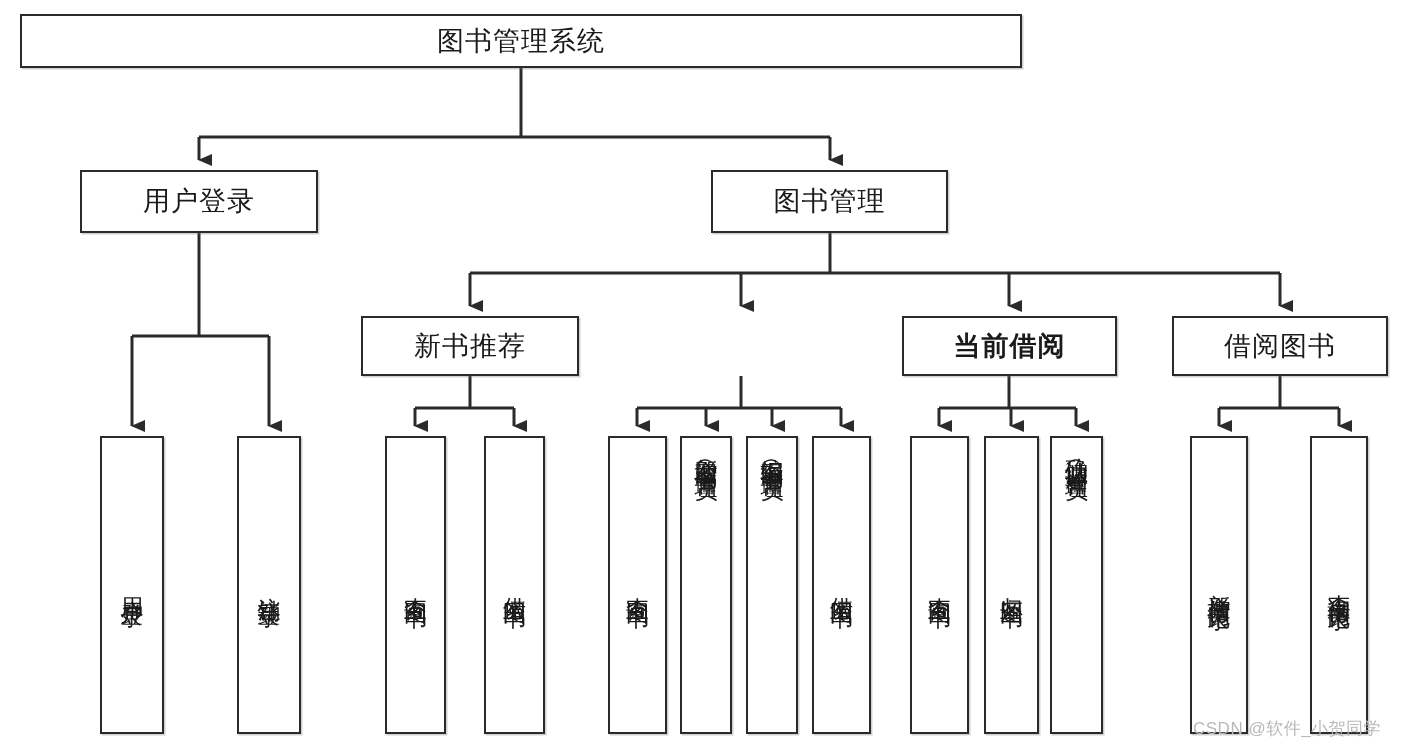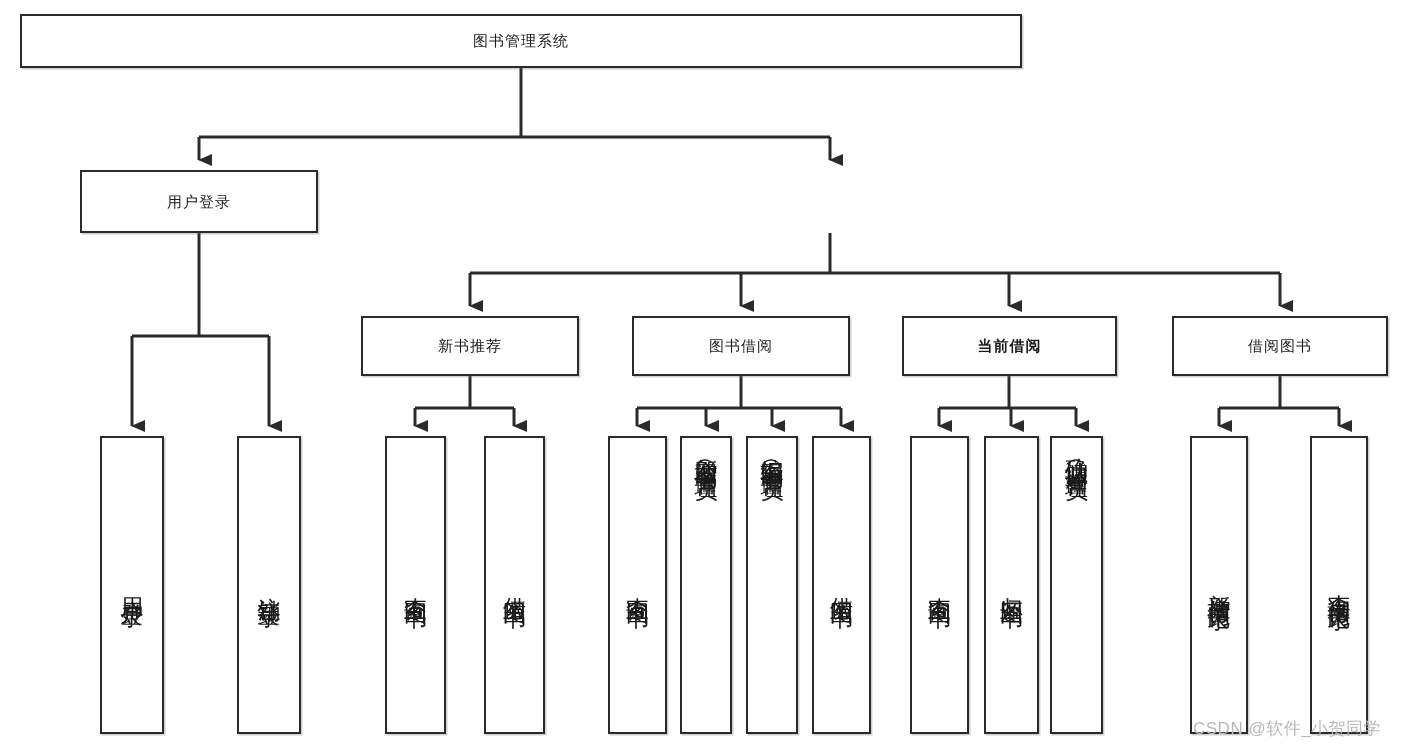--- a/index.html
+++ b/index.html
@@ -31,21 +31,21 @@
     box-sizing: border-box;
     border: 2.5px solid #2b2b2b;
     background: #ffffff;
     display: flex;
     align-items: center;
     justify-content: center;
     color: #1a1a1a;
     box-shadow: 1.5px 1.5px 0 rgba(120,120,120,0.35);
   }
   .node.horiz {
-    font-size: 15px;
+    font-size: 27px;
     letter-spacing: 1px;
     line-height: 1.2;
   }
   .node.vert {
     writing-mode: vertical-rl;
     text-orientation: upright;
     font-size: 23px;
     letter-spacing: 3px;
     align-items: center;
     justify-content: center;
@@ -116,23 +116,23 @@
       <path d="M 1280 376 L 1280 408"></path>
       <path d="M 1219 408 L 1339 408"></path>
       <path d="M 1219 408 L 1219 426" marker-end="url(#arrow)"></path>
       <path d="M 1339 408 L 1339 426" marker-end="url(#arrow)"></path>
     </g>
   </svg>
 
   <div class="node horiz" style="left: 20px; top: 14px; width: 1002px; height: 54px; border-color: rgb(43, 43, 43); background: rgb(255, 255, 255); color: rgb(26, 26, 26);">图书管理系统</div>
 
   <div class="node horiz" style="left: 80px; top: 170px; width: 238px; height: 63px; border-color: rgb(43, 43, 43); background: rgb(255, 255, 255); color: rgb(26, 26, 26);">用户登录</div>
+  <div class="node horiz" style="left: 711px; top: 170px; width: 237px; height: 63px; border-color: rgb(43, 43, 43); background: rgb(255, 255, 255); color: rgb(26, 26, 26);">图书管理</div>
 
   <div class="node horiz" style="left: 361px; top: 316px; width: 218px; height: 60px; border-color: rgb(43, 43, 43); background: rgb(255, 255, 255); color: rgb(26, 26, 26);">新书推荐</div>
-  <div class="node horiz" style="left: 632px; top: 316px; width: 218px; height: 60px; border-color: rgb(43, 43, 43); background: rgb(255, 255, 255); color: rgb(26, 26, 26);">图书借阅</div>
   <div class="node horiz" style="left: 902px; top: 316px; width: 215px; height: 60px; border-color: rgb(43, 43, 43); background: rgb(255, 255, 255); color: rgb(26, 26, 26); font-weight: bold;">当前借阅</div>
   <div class="node horiz" style="left: 1172px; top: 316px; width: 216px; height: 60px; border-color: rgb(43, 43, 43); background: rgb(255, 255, 255); color: rgb(26, 26, 26);">借阅图书</div>
 
   <div class="node vert" style="left: 100px; top: 436px; width: 64px; height: 298px; border-color: rgb(43, 43, 43); background: rgb(255, 255, 255); color: rgb(26, 26, 26);">用户登录</div>
   <div class="node vert" style="left: 237px; top: 436px; width: 64px; height: 298px; border-color: rgb(43, 43, 43); background: rgb(255, 255, 255); color: rgb(26, 26, 26);">注销登录</div>
   <div class="node vert" style="left: 385px; top: 436px; width: 61px; height: 298px; border-color: rgb(43, 43, 43); background: rgb(255, 255, 255); color: rgb(26, 26, 26);">查询图书</div>
   <div class="node vert" style="left: 484px; top: 436px; width: 61px; height: 298px; border-color: rgb(43, 43, 43); background: rgb(255, 255, 255); color: rgb(26, 26, 26);">借阅图书</div>
   <div class="node vert" style="left: 608px; top: 436px; width: 59px; height: 298px; border-color: rgb(43, 43, 43); background: rgb(255, 255, 255); color: rgb(26, 26, 26);">查询图书</div>
   <div class="node vert topalign" style="left: 680px; top: 436px; width: 52px; height: 298px; border-color: rgb(43, 43, 43); background: rgb(255, 255, 255); color: rgb(26, 26, 26);">新增图书（管理员）</div>
   <div class="node vert topalign" style="left: 746px; top: 436px; width: 52px; height: 298px; border-color: rgb(43, 43, 43); background: rgb(255, 255, 255); color: rgb(26, 26, 26);">编辑图书（管理员）</div>

